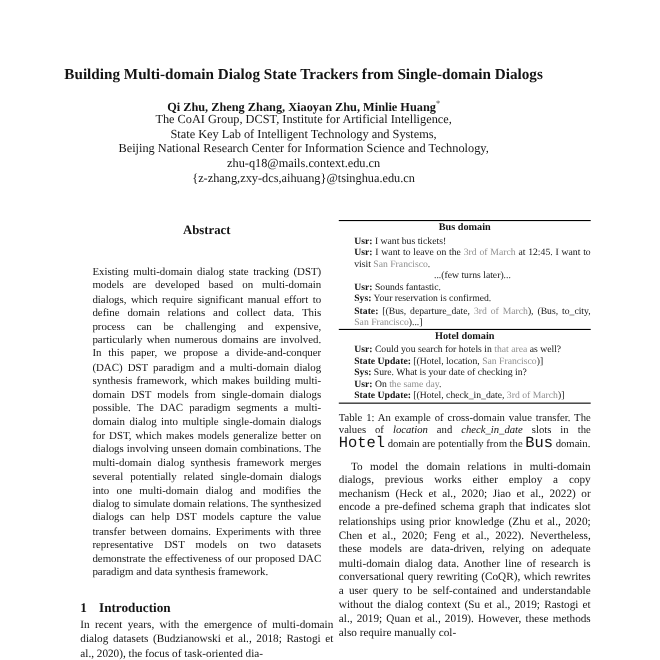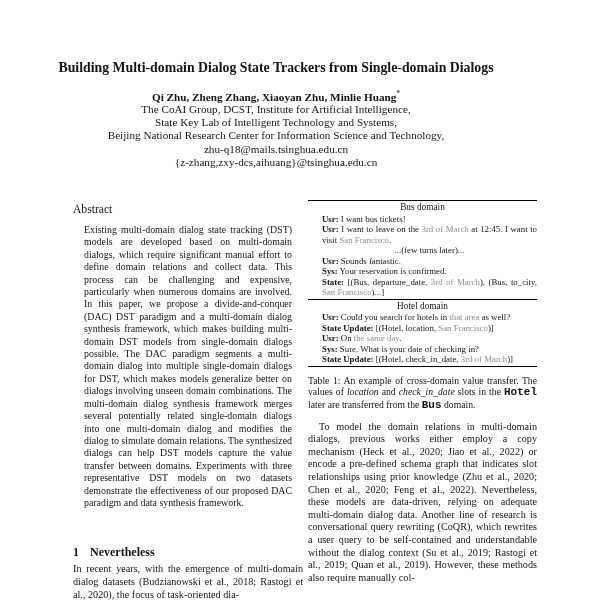--- a/index.html
+++ b/index.html
@@ -15,70 +15,70 @@
     position:absolute; top:89px; left:0; right:0; text-align:center;
     font-size:11.2px; font-weight:700;
   }
   .authors sup { font-size:7.5px; font-weight:400; }
   .affil {
     position:absolute; top:103px; left:0; right:0; text-align:center;
     font-size:11.2px; line-height:13.2px;
   }
   
   .col-left { position:absolute; left:73px; top:203px; width:230px; }
-  .abs-head { font-weight:400; font-size:11.6px; margin-bottom:8px; }
+  .abs-head { text-align:center; font-weight:700; font-size:11.6px; margin-bottom:26px; }
   .abs-body {
     margin:0 11px; text-align:justify; font-size:9.9px; line-height:12.4px;
     max-height:322px; overflow:hidden;
   }
   .sec-head { position:absolute; left:73px; top:545px; font-size:12px; font-weight:700; }
   .sec-num { display:inline-block; min-width:17px; }
   .intro-par {
     position:absolute; left:73px; top:563px; width:230px;
     font-size:10.2px; line-height:12.9px; text-align:justify;
   }
   
   .col-right { position:absolute; left:308px; top:199px; width:229px; }
   .t-rule { height:0; border-top:1.2px solid #000; margin:1px 0; }
-  .t-head { text-align:center; font-weight:400; font-size:9.3px; line-height:11px; margin:0.5px 0; }
+  .t-head { text-align:center; font-weight:700; font-size:9.3px; line-height:11px; margin:0.5px 0; }
   .tline { font-size:8.8px; line-height:10.5px; text-align:justify;margin-left:14px; }
   .tline.center { text-align:center; }
   .sp { font-weight:700; }
   .gv { color:var(--slot-gray, #8e8e8e); }
   .caption { margin-top:8px; font-size:9.7px; line-height:11.7px; text-align:justify; }
   .caption .it { font-style:italic; }
-  .caption .tt { font-family:"Liberation Mono", monospace; font-weight:700; font-size:11px; }
+  .caption .tt { font-family:"Liberation Mono", monospace; font-weight:400; font-size:14px; }
   .body-par {
     margin:9px 0 0 0; font-size:10.2px; line-height:12.6px;
     text-align:justify; text-indent:11px;
   }
 </style>
 </head>
 <body>
 
 <div class="page">
 
   <div class="title">Building Multi-domain Dialog State Trackers from Single-domain Dialogs</div>
 
   <div class="authors"><span>Qi Zhu, Zheng Zhang, Xiaoyan Zhu, Minlie Huang</span><sup>*</sup></div>
 
   <div class="affil">
     <div>The CoAI Group, DCST, Institute for Artificial Intelligence,</div>
     <div>State Key Lab of Intelligent Technology and Systems,</div>
     <div>Beijing National Research Center for Information Science and Technology,</div>
-    <div>zhu-q18@mails.tsinghua.edu.cn</div>
+    <div>zhu-q18@mails.context.edu.cn</div>
     <div>{z-zhang,zxy-dcs,aihuang}@tsinghua.edu.cn</div>
   </div>
 
   <div class="col-left">
     <div class="abs-head">Abstract</div>
     <div class="abs-body">Existing multi-domain dialog state tracking (DST) models are developed based on multi-domain dialogs, which require significant manual effort to define domain relations and collect data. This process can be challenging and expensive, particularly when numerous domains are involved. In this paper, we propose a divide-and-conquer (DAC) DST paradigm and a multi-domain dialog synthesis framework, which makes building multi-domain DST models from single-domain dialogs possible. The DAC paradigm segments a multi-domain dialog into multiple single-domain dialogs for DST, which makes models generalize better on dialogs involving unseen domain combinations. The multi-domain dialog synthesis framework merges several potentially related single-domain dialogs into one multi-domain dialog and modifies the dialog to simulate domain relations. The synthesized dialogs can help DST models capture the value transfer between domains. Experiments with three representative DST models on two datasets demonstrate the effectiveness of our proposed DAC paradigm and data synthesis framework.</div>
   </div>
 
-  <div class="sec-head"><span class="sec-num">1</span><span>Nevertheless</span></div>
+  <div class="sec-head"><span class="sec-num">1</span><span>Introduction</span></div>
 
   <div class="intro-par">In recent years, with the emergence of multi-domain dialog datasets (Budzianowski et al., 2018; Rastogi et al., 2020), the focus of task-oriented dia-</div>
 
   <div class="col-right">
     <div>
       <div class="t-rule"></div>
       <div class="t-head">Bus domain</div>
 
       <div class="tline"><span class="sp">Usr:</span><span> I want bus tickets!</span></div>
 
@@ -93,27 +93,27 @@
 
       <div class="tline"><span class="sp">State:</span><span> [(Bus, departure_date, </span><span class="gv">3rd of March</span><span>), (Bus, to_city, </span><span class="gv">San Francisco</span><span>)...]</span></div>
 
       <div class="t-rule"></div>
       <div class="t-head">Hotel domain</div>
 
       <div class="tline"><span class="sp">Usr:</span><span> Could you search for hotels in </span><span class="gv">that area</span><span> as well?</span></div>
 
       <div class="tline"><span class="sp">State Update:</span><span> [(Hotel, location, </span><span class="gv">San Francisco</span><span>)]</span></div>
 
+      <div class="tline"><span class="sp">Sys:</span><span> Sure. What is your date of checking in?</span></div>
+
       <div class="tline"><span class="sp">Usr:</span><span> On </span><span class="gv">the same day</span><span>.</span></div>
-
-      <div class="tline"><span class="sp">Sys:</span><span> Sure. What is your date of checking in?</span></div>
 
       <div class="tline"><span class="sp">State Update:</span><span> [(Hotel, check_in_date, </span><span class="gv">3rd of March</span><span>)]</span></div>
 
       <div class="t-rule"></div>
     </div>
 
-    <div class="caption"><span>Table 1: An example of cross-domain value transfer. The values of </span><span class="it">location</span><span> and </span><span class="it">check_in_date</span><span> slots in the </span><span class="tt">Hotel</span><span> later are transferred from the </span><span class="tt">Bus</span><span> domain.</span></div>
+    <div class="caption"><span>Table 1: An example of cross-domain value transfer. The values of </span><span class="it">location</span><span> and </span><span class="it">check_in_date</span><span> slots in the </span><span class="tt">Hotel</span><span> domain are potentially from the </span><span class="tt">Bus</span><span> domain.</span></div>
 
     <p class="body-par">To model the domain relations in multi-domain dialogs, previous works either employ a copy mechanism (Heck et al., 2020; Jiao et al., 2022) or encode a pre-defined schema graph that indicates slot relationships using prior knowledge (Zhu et al., 2020; Chen et al., 2020; Feng et al., 2022). Nevertheless, these models are data-driven, relying on adequate multi-domain dialog data. Another line of research is conversational query rewriting (CoQR), which rewrites a user query to be self-contained and understandable without the dialog context (Su et al., 2019; Rastogi et al., 2019; Quan et al., 2019). However, these methods also require manually col-</p>
   </div>
 
 </div>
 
 </body></html>

